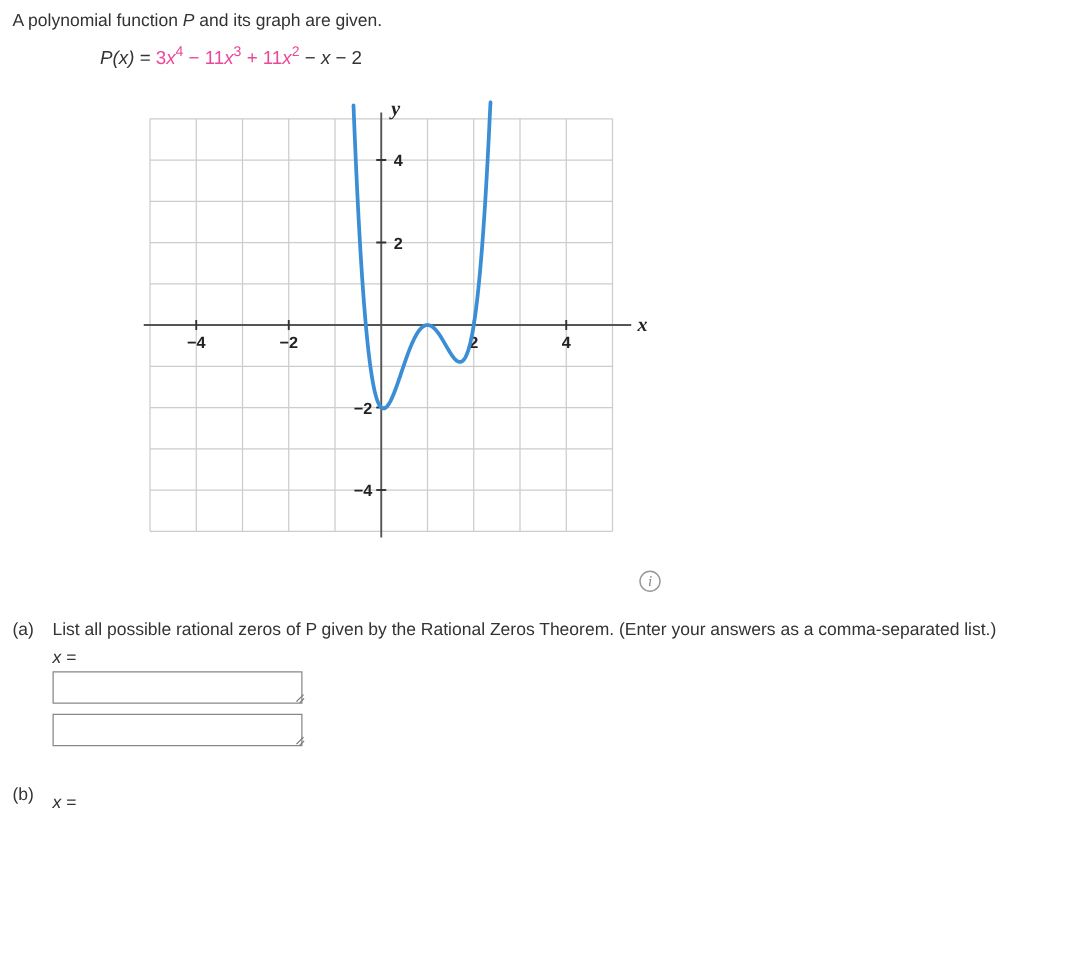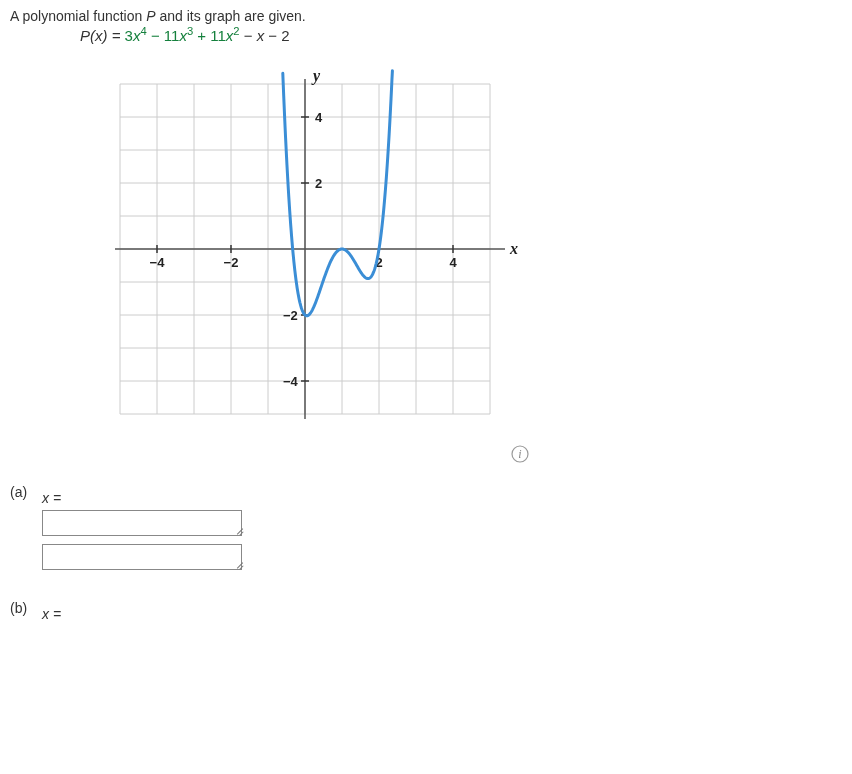--- a/index.html
+++ b/index.html
@@ -4,21 +4,21 @@
 <style>
   body {
     font-family: Arial, Helvetica, sans-serif;
     font-size: 14px;
     color: #333;
     margin: 0;
     padding: 8px 10px;
     width: 832px;
   }
   .intro {
-    margin-bottom: 1px;
+    margin-bottom: 12px;
   }
   .formula-row {
     margin-left: 70px;
     margin-bottom: 20px;
     font-style: italic;
     font-size: 15px;
   }
   .formula-row .ital { font-style: italic; }
   sup { font-size: 0.75em; }
 
@@ -97,21 +97,21 @@
 
 </style>
 </head>
 <body>
 
 <div class="intro">
   <span>A polynomial function </span><i>P</i><span> and its graph are given.</span>
 </div>
 
 <div class="formula-row">
-  <span class="ital">P</span><span>(</span><span class="ital">x</span><span>) = </span><span style="font-style:normal;color:#15803d">3<i>x</i><sup>4</sup> − 11<i>x</i><sup>3</sup> + 11<i>x</i><sup>2</sup></span><span style="font-style:normal"> − <i>x</i> − 2</span>
+  <span class="ital">P</span><span>(</span><span class="ital">x</span><span>) = </span><span style="font-style:normal;color:#ec4899">3<i>x</i><sup>4</sup> − 11<i>x</i><sup>3</sup> + 11<i>x</i><sup>2</sup></span><span style="font-style:normal"> − <i>x</i> − 2</span>
 </div>
 
 <div class="chart-wrap">
   <svg class="graph" viewBox="0 0 440 400">
     <g id="grid" class="grid">
         <line x1="20" x2="20" y1="20" y2="350"></line>
         <line x1="57" x2="57" y1="20" y2="350"></line>
         <line x1="94" x2="94" y1="20" y2="350"></line>
         <line x1="131" x2="131" y1="20" y2="350"></line>
         <line x1="168" x2="168" y1="20" y2="350"></line>
@@ -161,20 +161,21 @@
     <g transform="translate(420,390)">
       <circle class="info-circle" r="8" cx="0" cy="0"></circle>
       <text class="info-i" x="0" y="4" text-anchor="middle">i</text>
     </g>
   </svg>
 </div>
 
 <div class="part">
   <div class="part-label">(a)</div>
   <div class="part-body">
+    <div>List all possible rational zeros of P given by the Rational Zeros Theorem. (Enter your answers as a comma-separated list.)</div>
     <div class="xeq"><i>x</i> =</div>
     <div class="inputwrap">
       <input type="text" class="answer-box" style="">
       <div class="resize-handle">
           <div class="handle-line l1"></div>
           <div class="handle-line l2"></div>
         </div>
     </div>
     <div class="inputwrap">
       <input type="text" class="answer-box" style="">

